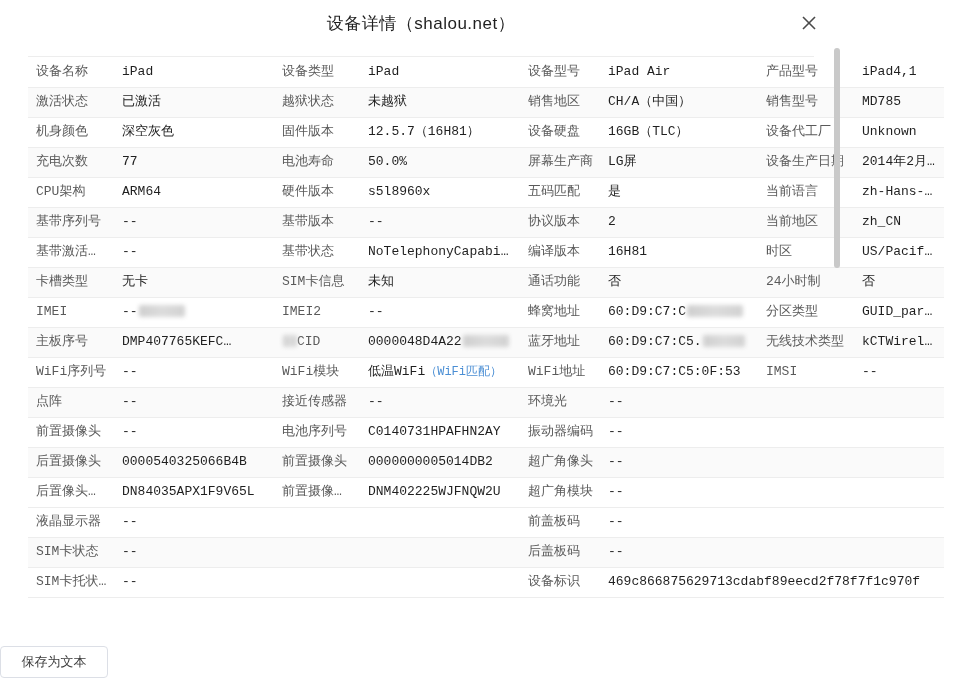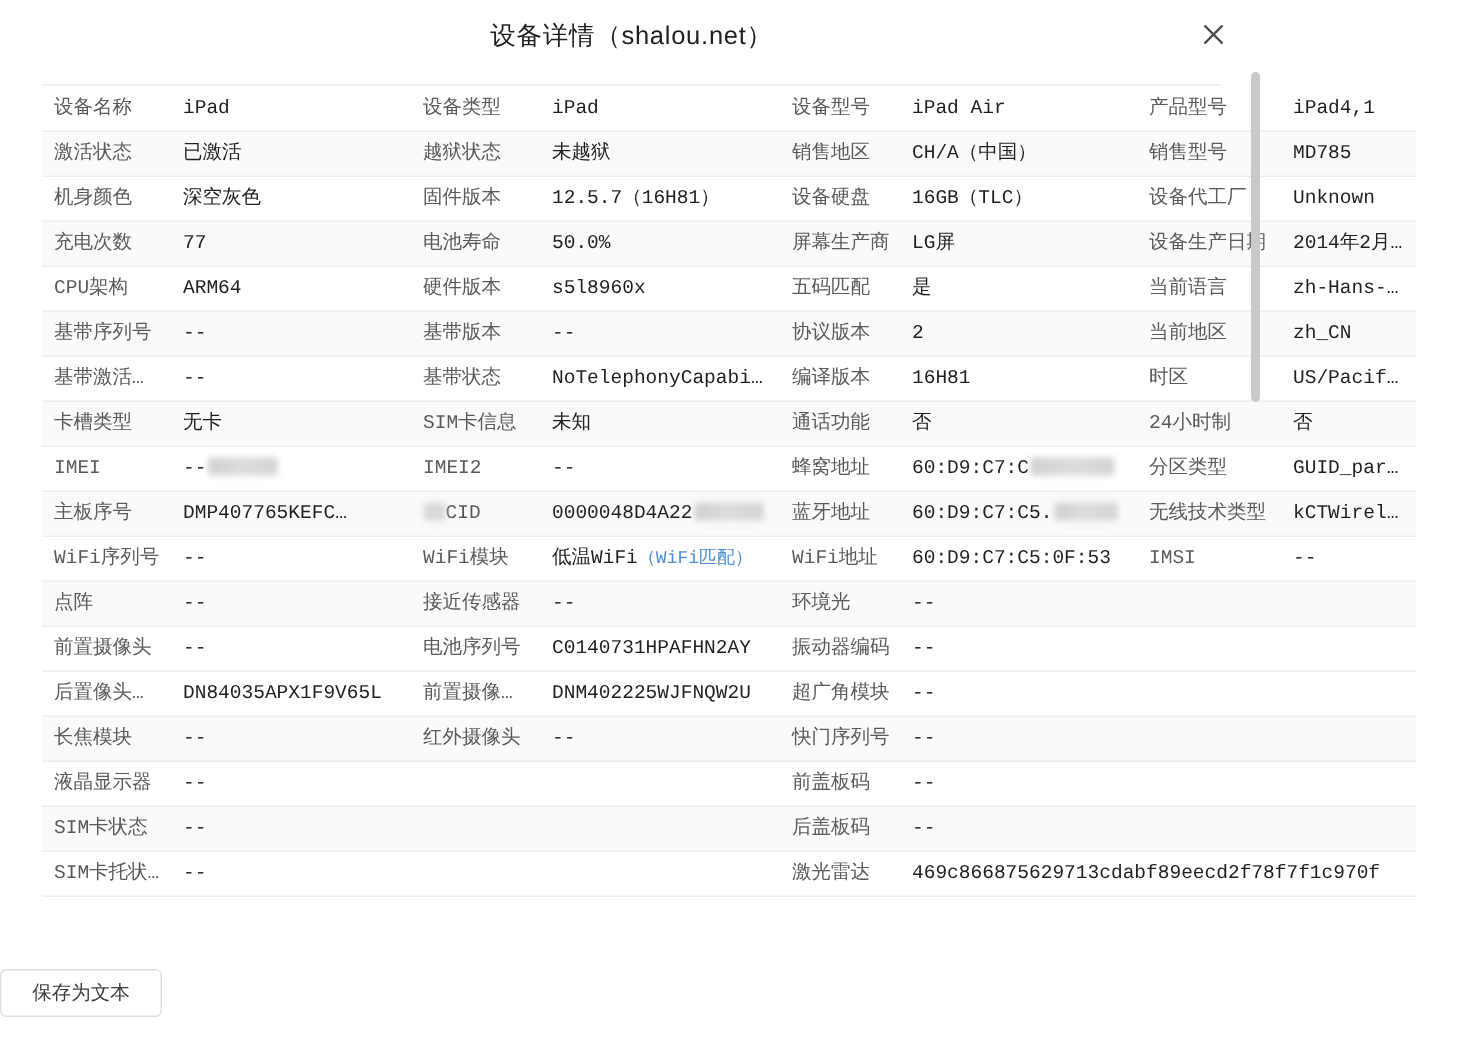--- a/index.html
+++ b/index.html
@@ -291,40 +291,40 @@
         <tr>
           <td class="lbl">前置摄像头</td>
           <td class="val">--</td>
           <td class="lbl">电池序列号</td>
           <td class="val">C0140731HPAFHN2AY</td>
           <td class="lbl">振动器编码</td>
           <td class="val">--</td>
           <td class="lbl"></td>
           <td class="val"></td>
         </tr>
+        <tr class="alt">
+          <td class="lbl">后置摄像头</td>
+          <td class="val">0000540325066B4B</td>
+          <td class="lbl">前置摄像头</td>
+          <td class="val">0000000005014DB2</td>
+          <td class="lbl">超广角像头</td>
+          <td class="val">--</td>
+          <td class="lbl"></td>
+          <td class="val"></td>
+        </tr>
         <tr>
           <td class="lbl">后置像头模块</td>
           <td class="val">DN84035APX1F9V65L</td>
           <td class="lbl">前置摄像模块</td>
           <td class="val">DNM402225WJFNQW2U</td>
           <td class="lbl">超广角模块</td>
           <td class="val">--</td>
           <td class="lbl"></td>
           <td class="val"></td>
         </tr>
-        <tr class="alt">
-          <td class="lbl">长焦模块</td>
-          <td class="val">--</td>
-          <td class="lbl">红外摄像头</td>
-          <td class="val">--</td>
-          <td class="lbl">快门序列号</td>
-          <td class="val">--</td>
-          <td class="lbl"></td>
-          <td class="val"></td>
-        </tr>
         <tr>
           <td class="lbl">液晶显示器</td>
           <td class="val">--</td>
           <td class="lbl"></td>
           <td class="val"></td>
           <td class="lbl">前盖板码</td>
           <td class="val">--</td>
           <td class="lbl"></td>
           <td class="val"></td>
         </tr>
@@ -336,21 +336,21 @@
           <td class="lbl">后盖板码</td>
           <td class="val">--</td>
           <td class="lbl"></td>
           <td class="val"></td>
         </tr>
         <tr>
           <td class="lbl">SIM卡托状态</td>
           <td class="val">--</td>
           <td class="lbl"></td>
           <td class="val"></td>
-          <td class="lbl">激光雷达</td>
+          <td class="lbl">设备标识</td>
           <td class="val" colspan="3">469c866875629713cdabf89eecd2f78f7f1c970f</td>
         </tr>
       </tbody>
     </table>
   </div>
 
   <div class="footer">
     <button class="btn">保存为文本</button>
   </div>
 

